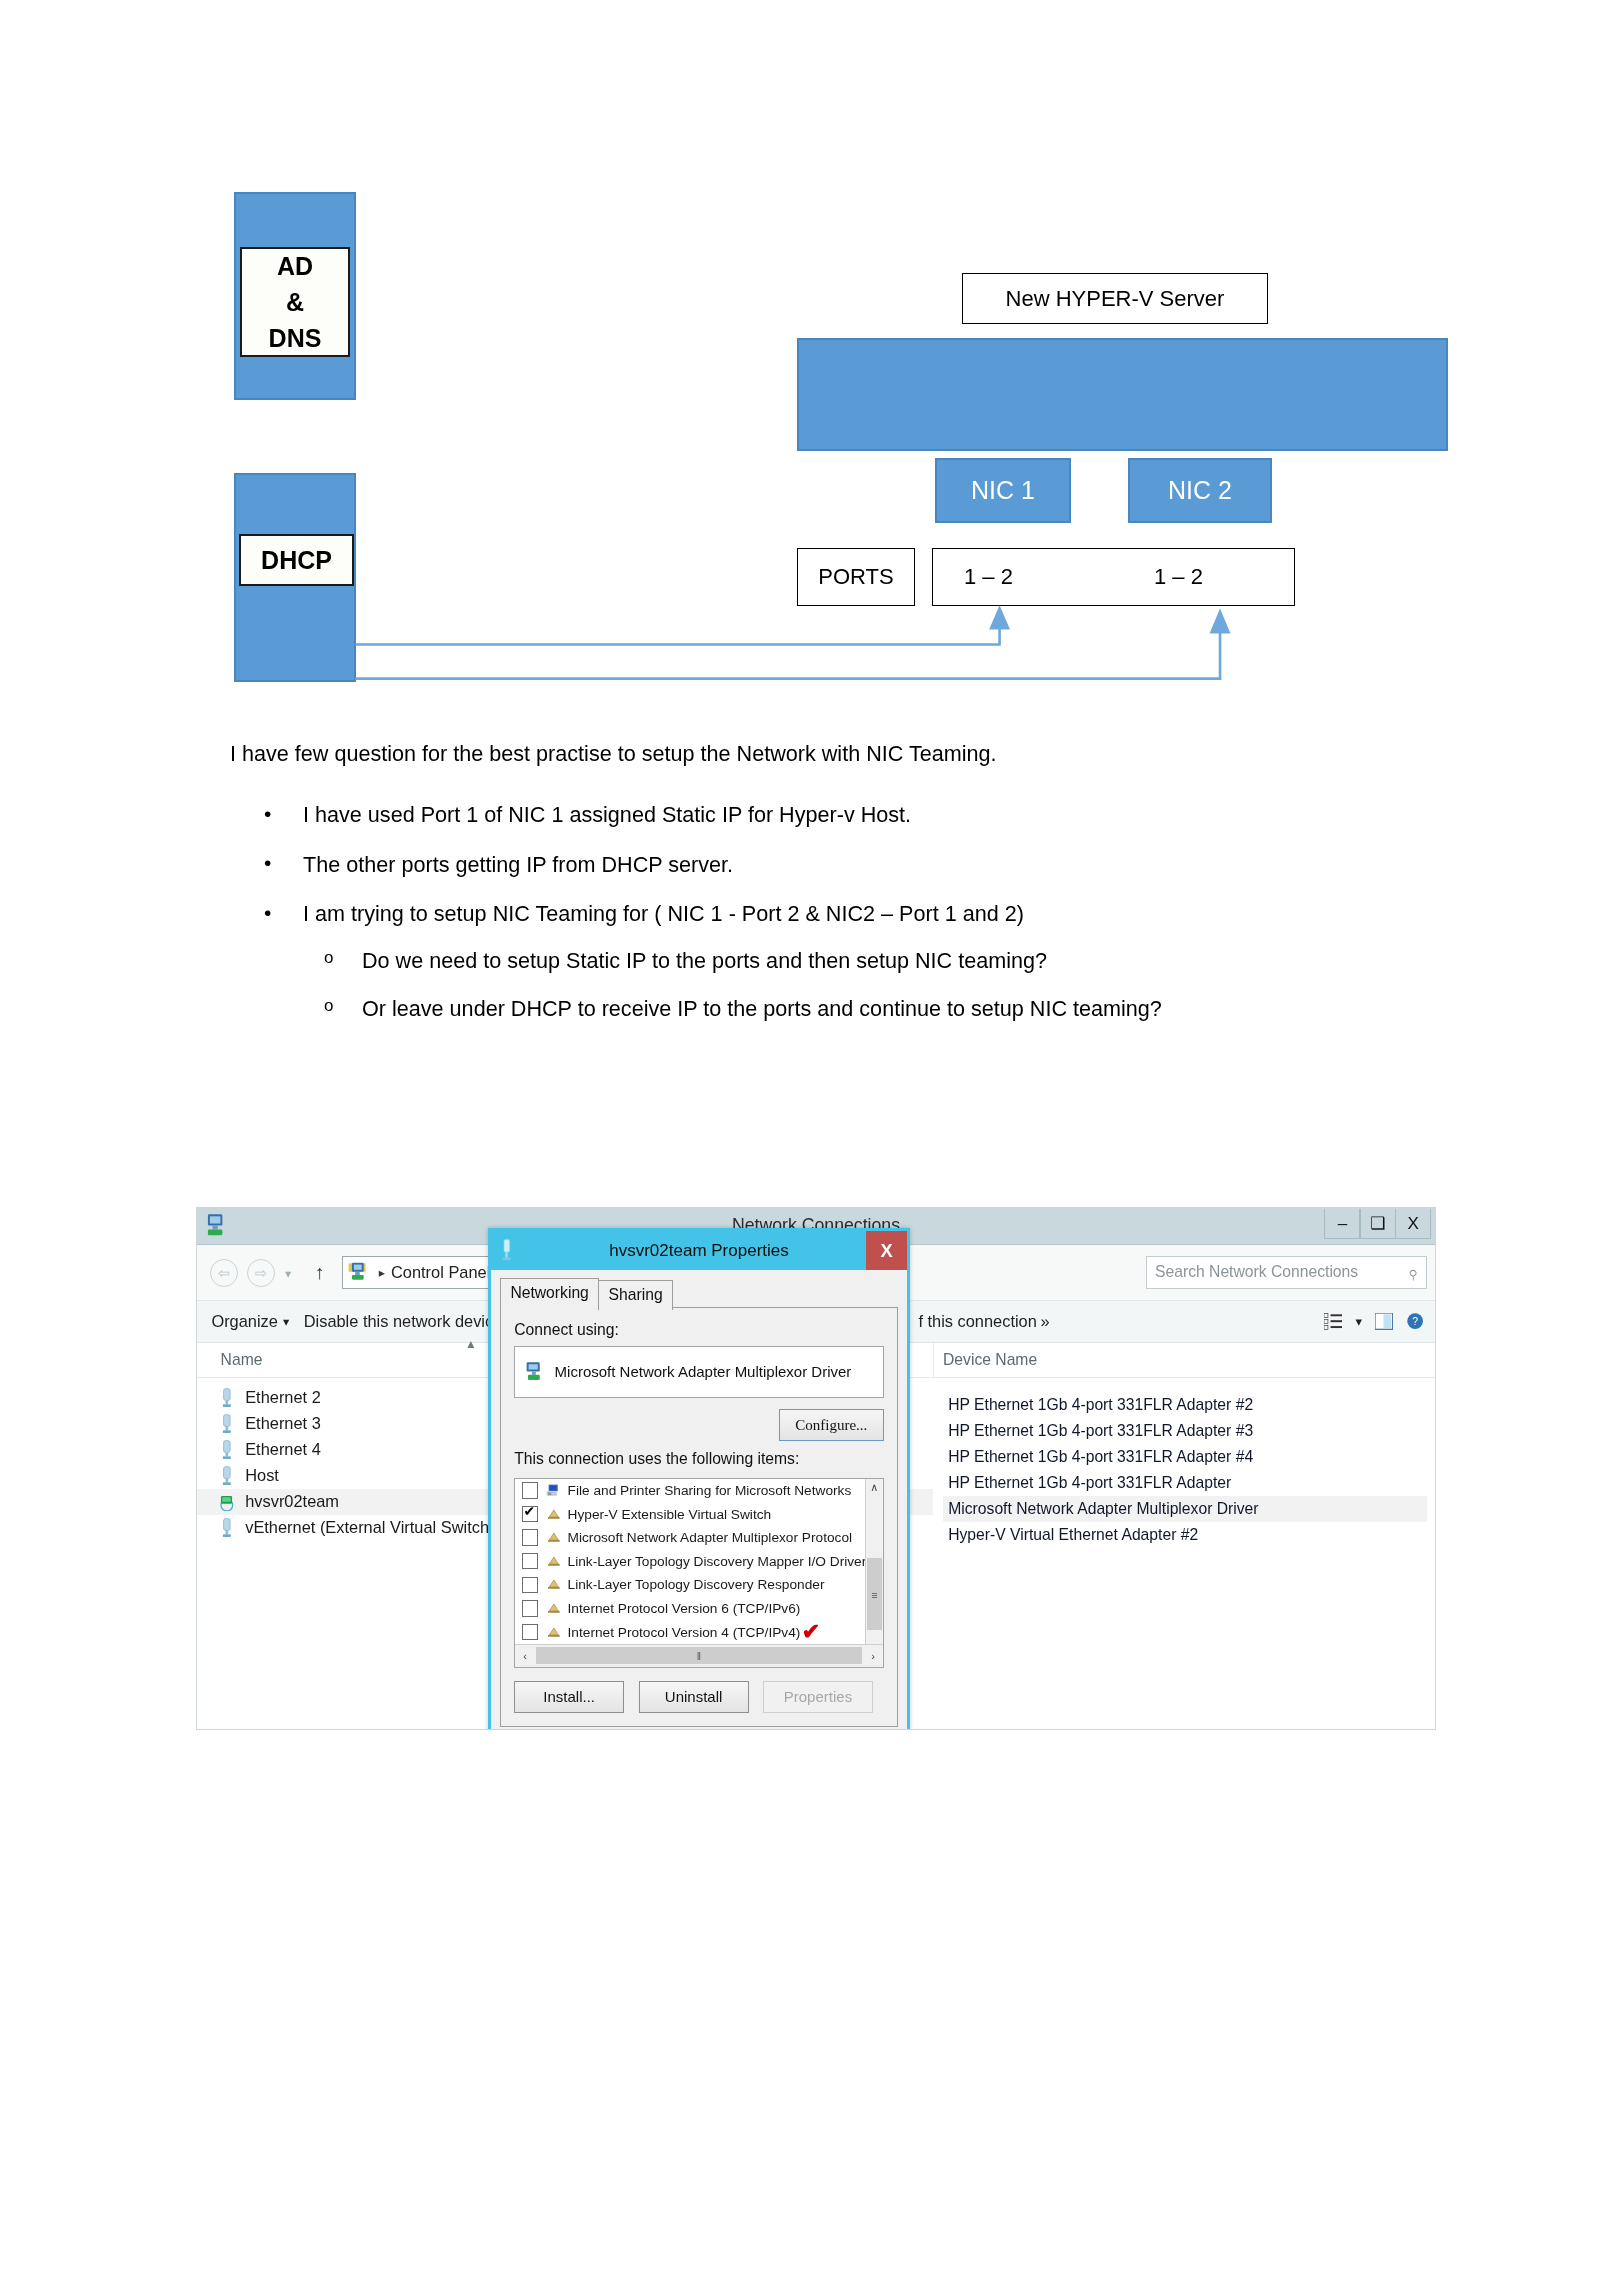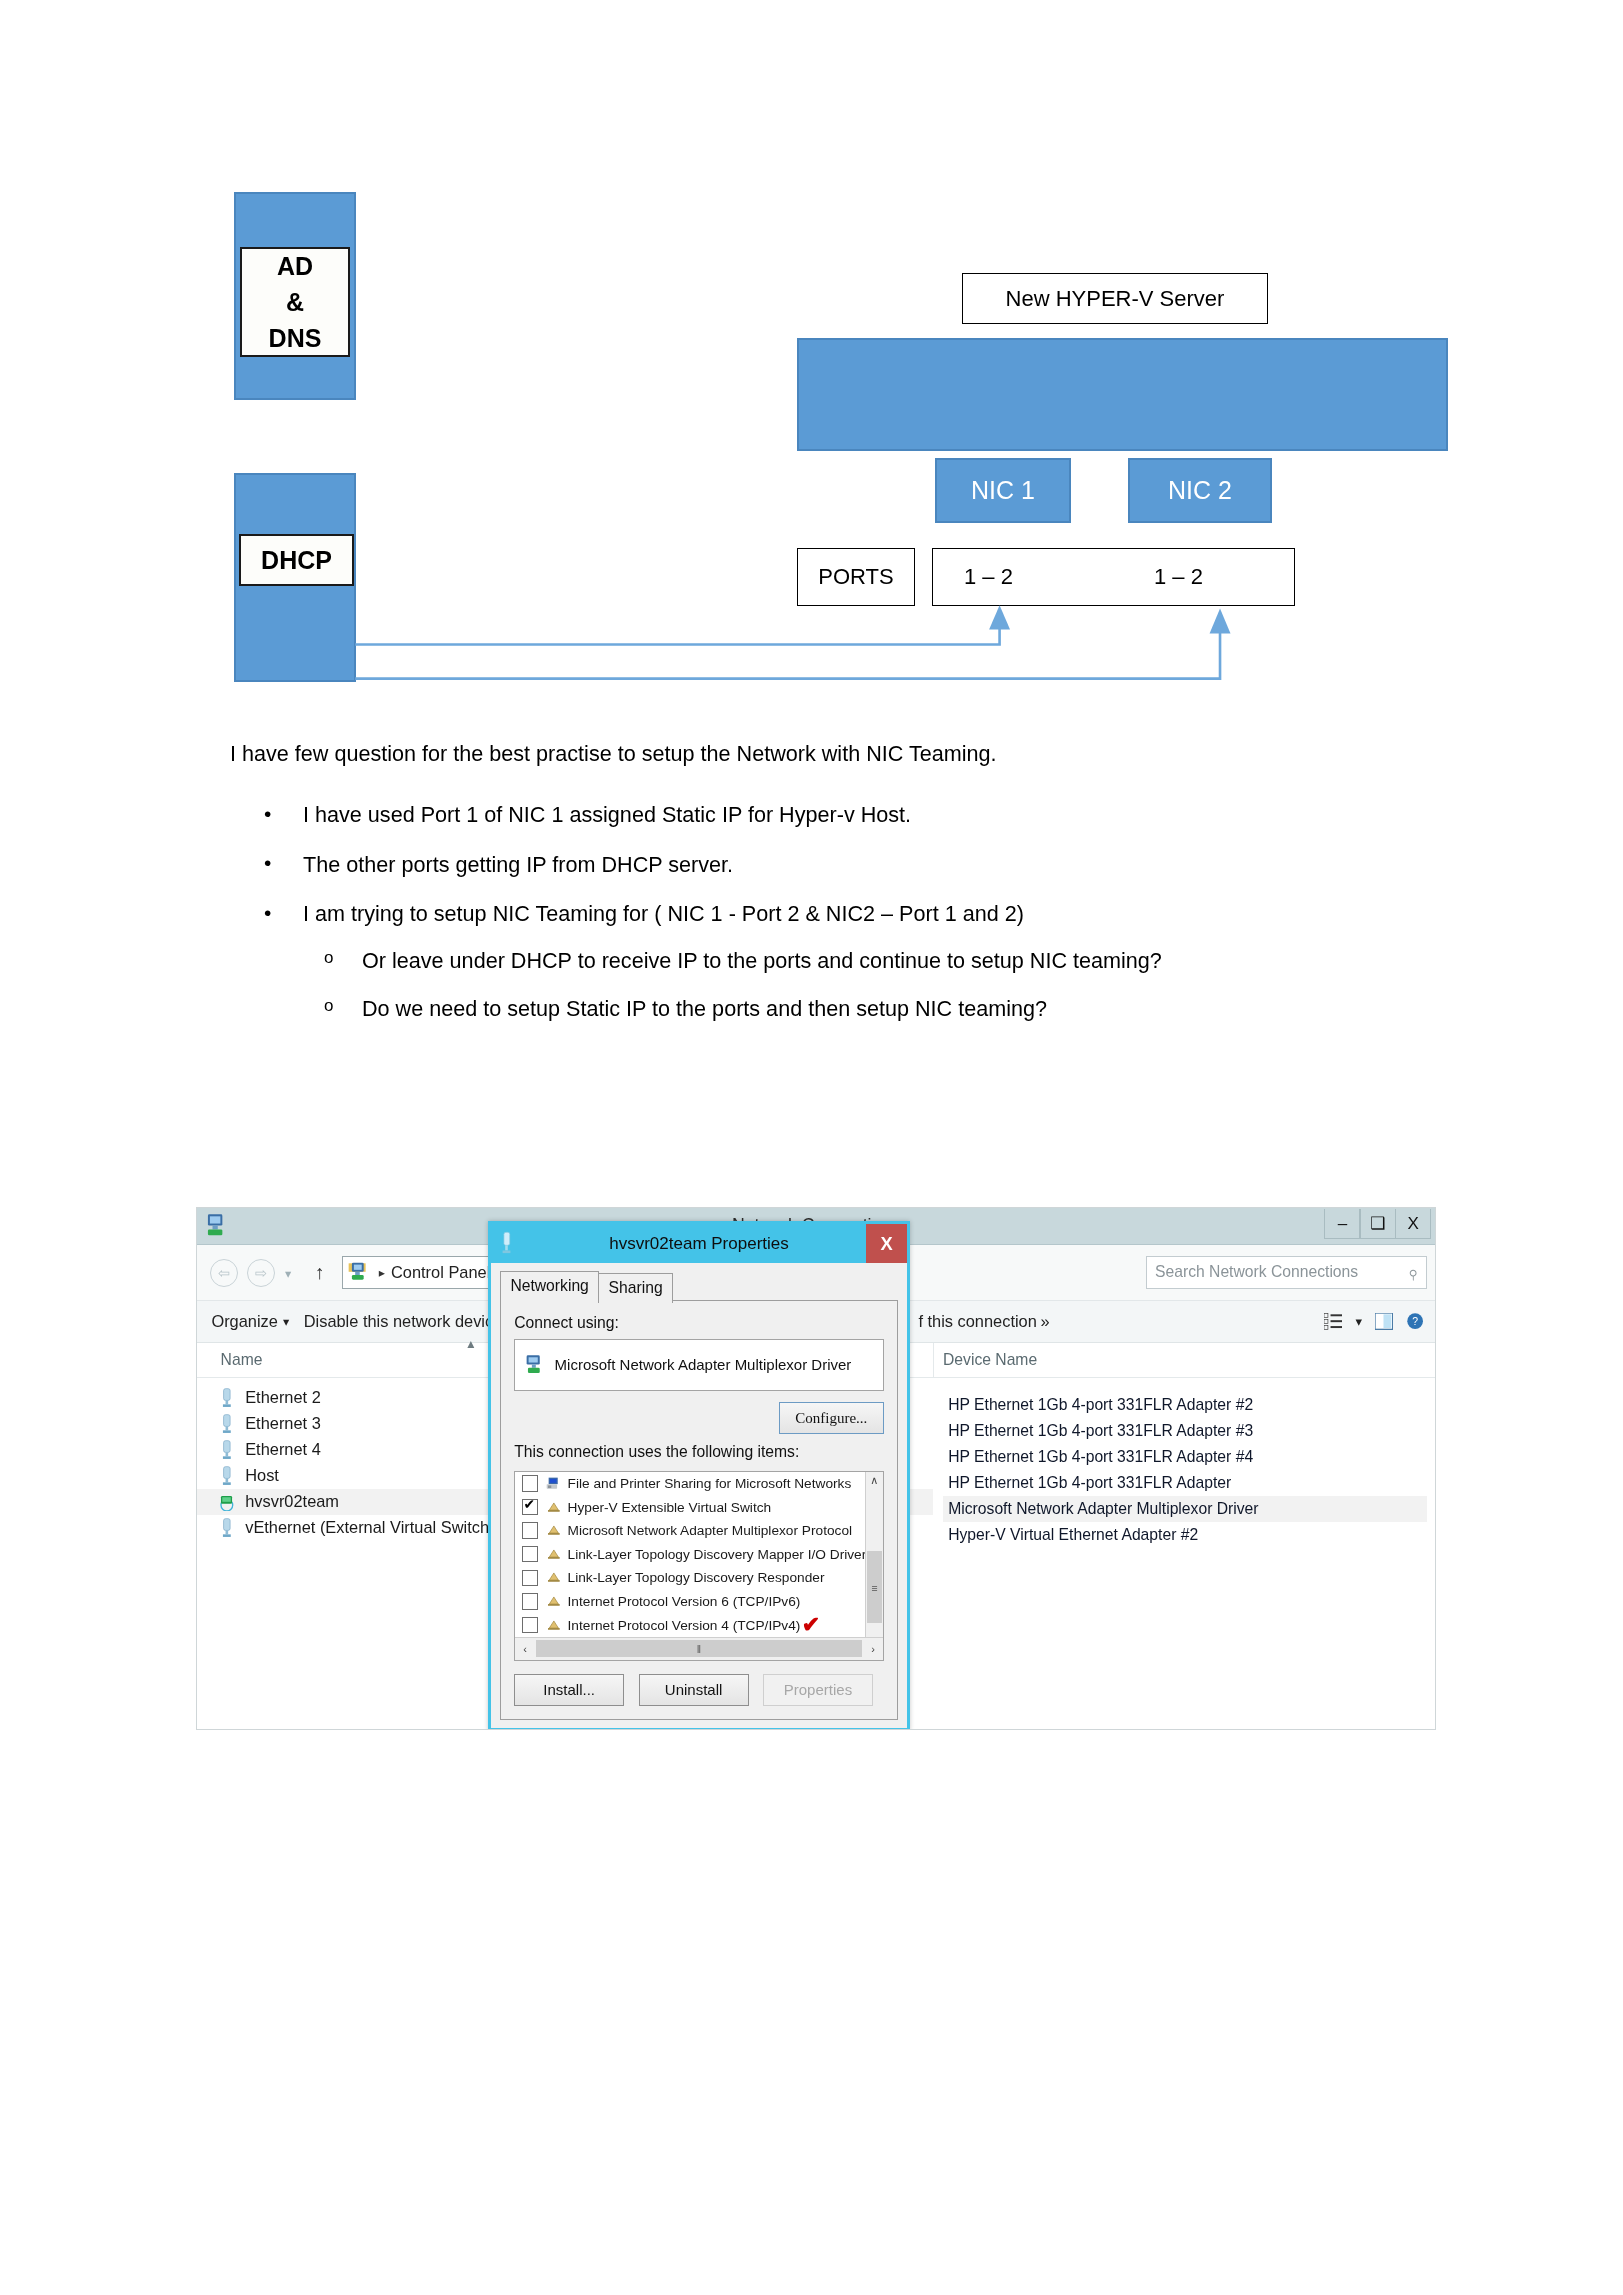--- a/index.html
+++ b/index.html
@@ -289,21 +289,21 @@
     align-items: center;
     font-size: 15.7px;
     color: #0f172a;
     padding-left: 5.2px;
   }
   .drow.sel { background: #f2f2f2; }
 
   
   #dlg {
     position: absolute;
-    left: 291px; top: 13px;
+    left: 291px; top: 20px;
     width: 422px; height: 510px;
     background: #f0f0f0;
     border: 3.3px solid #44C3E8;
     box-sizing: border-box;
     box-shadow: 0 0 4.6px rgba(0,0,0,.22);
   }
   #dlg .dtitle {
     position: relative;
     height: 39px;
     background: #44C3E8;
@@ -534,24 +534,24 @@
     <li class="b1">
       <span>I have used Port 1 of NIC 1 assigned Static IP for Hyper-v Host.</span>
     </li>
     <li class="b1">
       <span>The other ports getting IP from DHCP server.</span>
     </li>
     <li class="b1">
       <span>I am trying to setup NIC Teaming for ( NIC 1 - Port 2 &amp; NIC2 – Port 1 and 2)</span>
       <ul class="lvl2">
         <li class="b2">
-          <span>Or leave under DHCP to receive IP to the ports and continue to setup NIC teaming?</span>
+          <span>Do we need to setup Static IP to the ports and then setup NIC teaming?</span>
         </li>
         <li class="b2">
-          <span>Do we need to setup Static IP to the ports and then setup NIC teaming?</span>
+          <span>Or leave under DHCP to receive IP to the ports and continue to setup NIC teaming?</span>
         </li>
       </ul>
     </li>
   </ul>
 </div>
 
 <div id="shot">
 
   <div class="titlebar">
     <svg class="tb-icon" viewBox="0 0 36 38">

